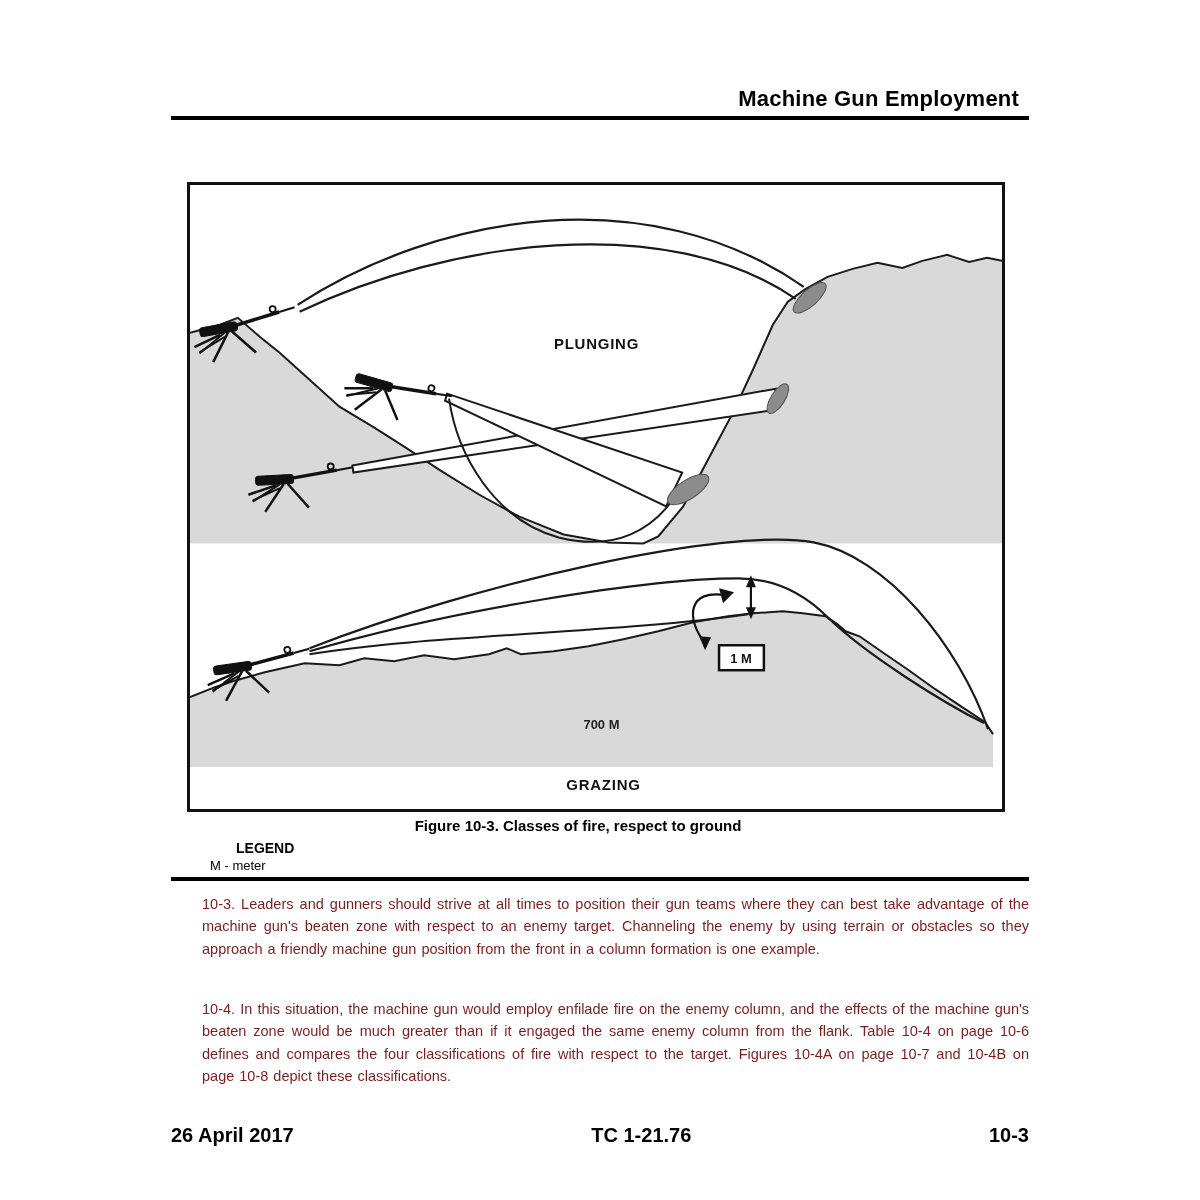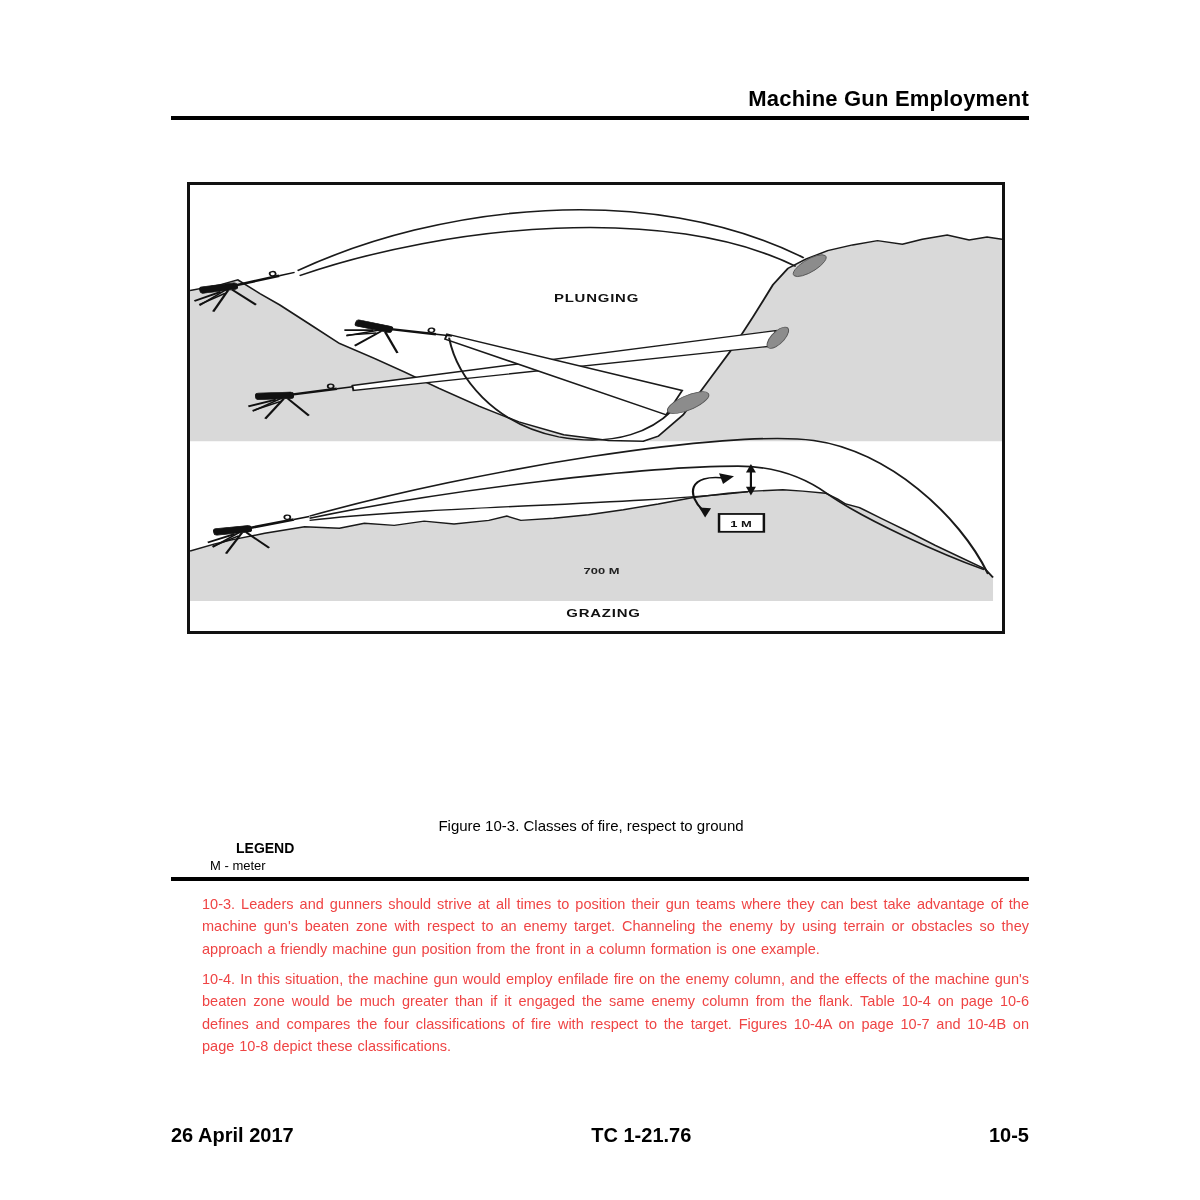--- a/index.html
+++ b/index.html
@@ -1,43 +1,43 @@
 <!DOCTYPE html>
 <html><head>
 <meta charset="utf-8">
 <style>
   html,body{margin:0;padding:0;background:#ffffff;}
   .page{
     position:relative;width:1200px;height:1200px;background:#ffffff;
     font-family:"Liberation Sans", sans-serif;color:#000;overflow:hidden;
   }
   .header-title{
-    position:absolute;top:86px;left:171px;width:858px;text-align:right;
+    position:absolute;top:86px;left:161px;width:858px;text-align:right;
     font-size:22px;font-weight:bold;letter-spacing:0.2px;
   }
   .rule{position:absolute;left:171px;width:858px;height:4px;background:#000;}
   .rule-header{top:116px;}
   .rule-legend{top:877px;}
   .figure-box{
-    position:absolute;left:187px;top:182px;width:818px;height:452px;
+    position:absolute;left:187px;top:182px;width:818px;height:630px;
     border:3px solid #111;box-sizing:border-box;background:#ffffff;margin:0;
   }
   .figure-box svg{display:block;width:100%;height:100%;}
   .caption{
-    position:absolute;left:182px;top:817px;width:818px;text-align:center;
-    font-size:15px;font-weight:normal;
+    position:absolute;left:169px;top:817px;width:818px;text-align:center;
+    font-size:15px;font-weight:bold;
   }
   .legend-title{position:absolute;left:188px;top:840px;font-size:14px;font-weight:bold;padding-left:48px;}
   .legend-text{position:absolute;left:188px;top:858px;font-size:13px;margin-left:22px;}
   .body-para{
     position:absolute;left:202px;width:827px;margin:0;
-    font-size:14.5px;line-height:1.55;text-align:justify;word-spacing:1px;color:#ef4444;
+    font-size:14.5px;line-height:1.55;text-align:justify;word-spacing:1px;color:#7f1d1d;
   }
   .para-1{top:893px;}
-  .para-2{top:968px;}
+  .para-2{top:998px;}
   .footer{
     position:absolute;left:171px;top:1124px;width:858px;
     display:flex;justify-content:space-between;align-items:baseline;
     font-size:20px;font-weight:bold;text-align:right;
   }
   .fig-label{font-weight:bold;fill:#111;letter-spacing:0.8px;}
 </style>
 </head>
 <body>
 
@@ -121,16 +121,16 @@
   <div class="legend-title">LEGEND</div>
   <div class="legend-text">M - meter</div>
   <div class="rule rule-legend"></div>
 
   <p class="body-para para-1">10-3. Leaders and gunners should strive at all times to position their gun teams where they can best take advantage of the machine gun's beaten zone with respect to an enemy target. Channeling the enemy by using terrain or obstacles so they approach a friendly machine gun position from the front in a column formation is one example.</p>
   <p class="body-para para-2">10-4. In this situation, the machine gun would employ enfilade fire on the enemy column, and the effects of the machine gun's beaten zone would be much greater than if it engaged the same enemy column from the flank. Table 10-4 on page 10-6 defines and compares the four classifications of fire with respect to the target. Figures 10-4A on page 10-7 and 10-4B on page 10-8 depict these classifications.</p>
 
   <div class="footer">
     <span>26 April 2017</span>
     <span>TC 1-21.76</span>
-    <span>10-5</span>
+    <span>10-3</span>
   </div>
 
 </div>
 
 </body></html>

